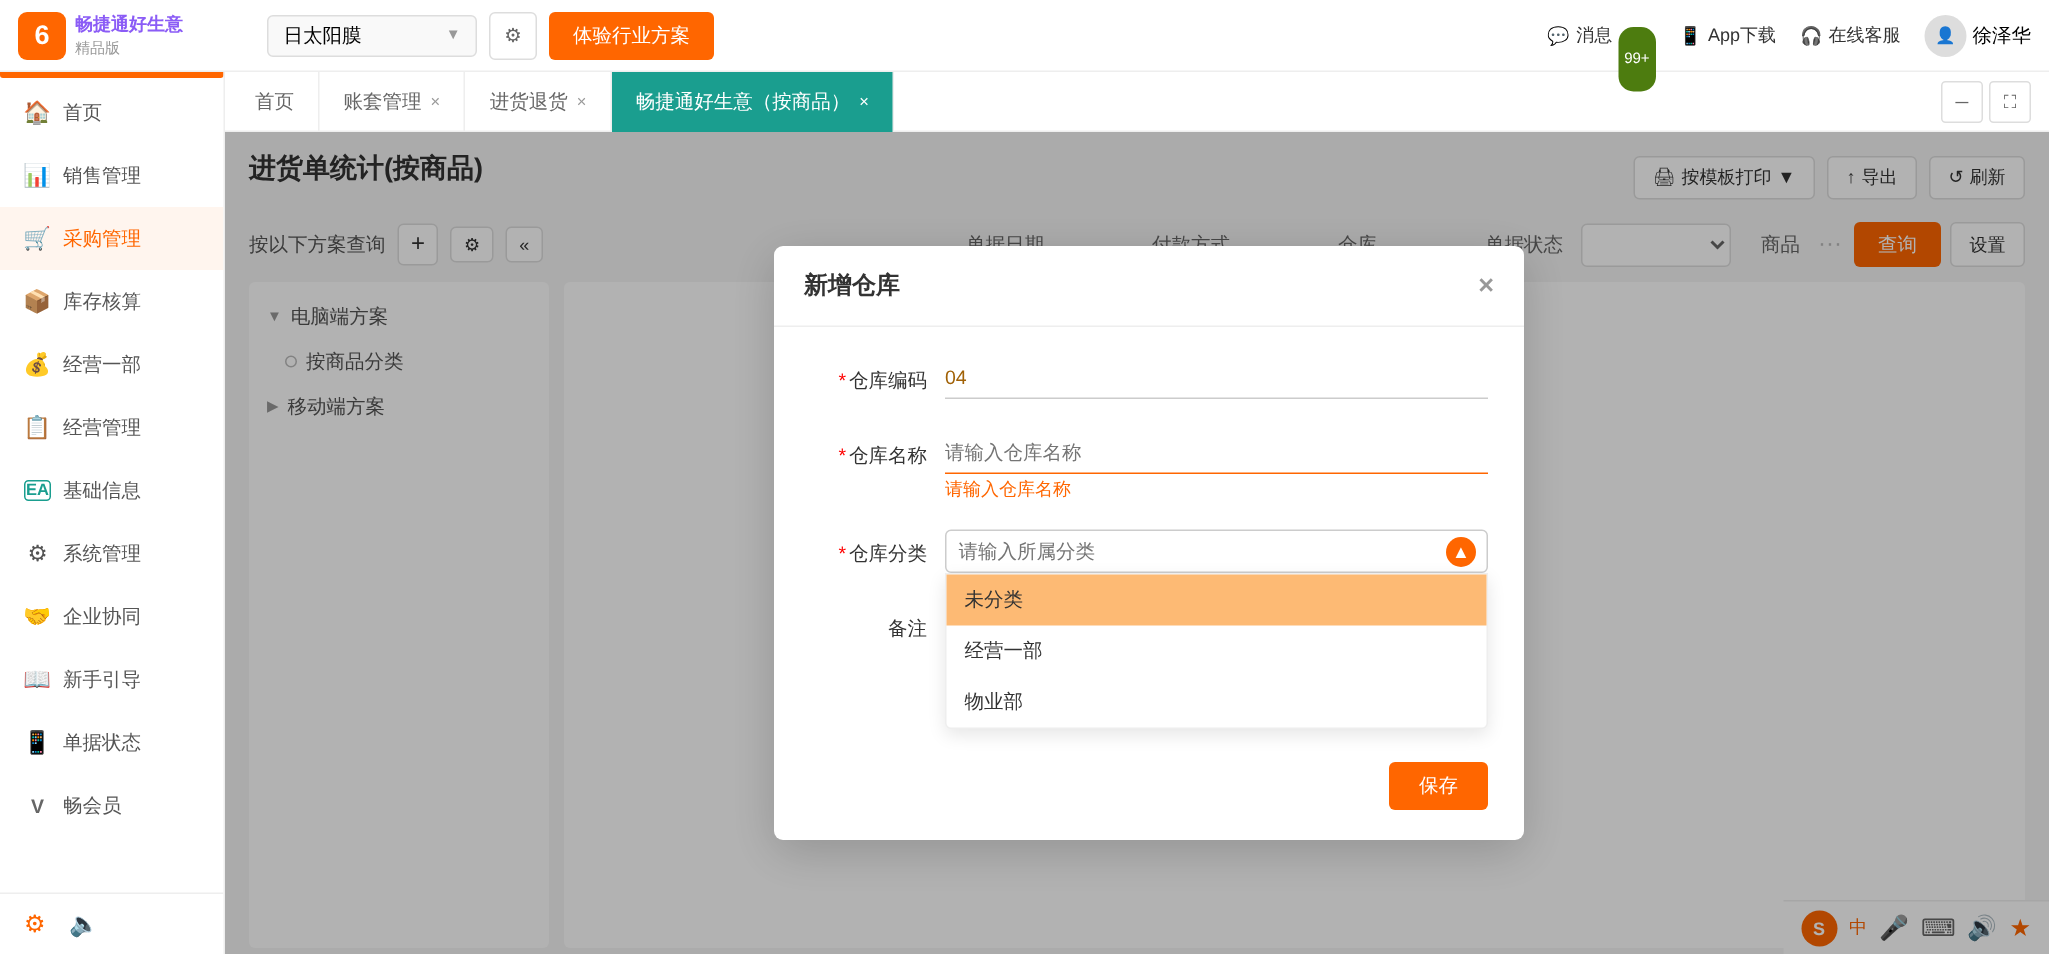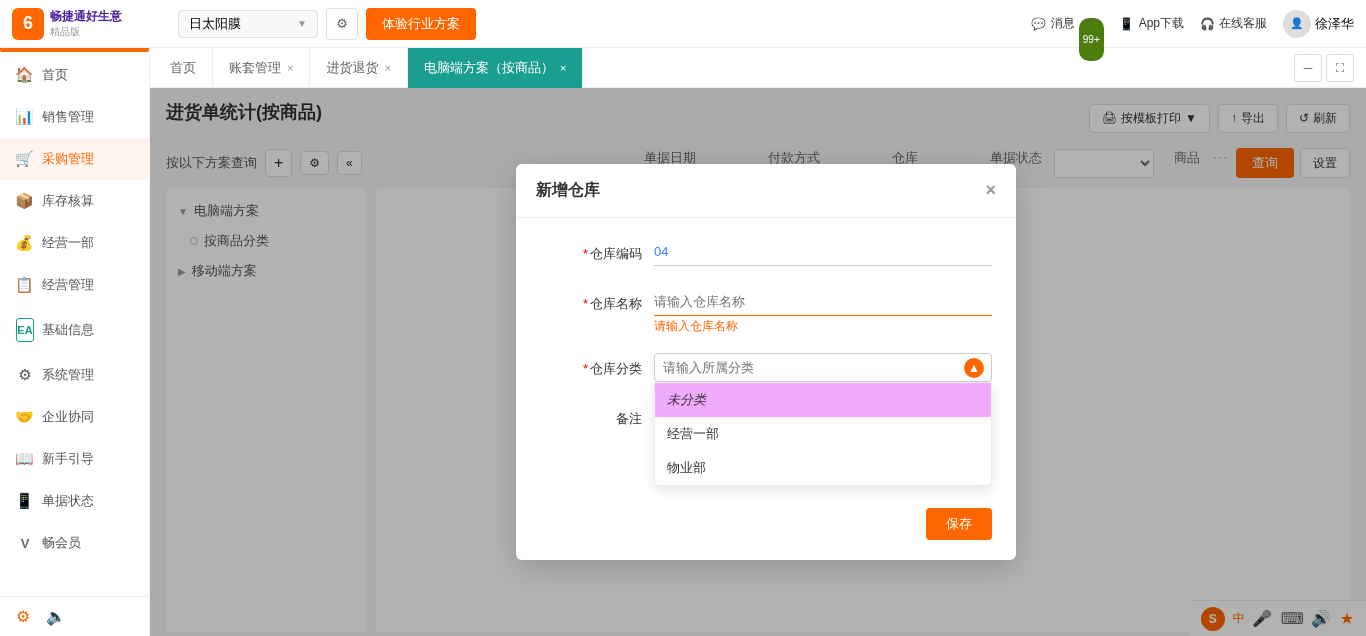--- a/index.html
+++ b/index.html
@@ -127,31 +127,31 @@
       background: white; border-radius: 6px; width: 500px;
       box-shadow: 0 8px 32px rgba(0,0,0,0.18);
       overflow: visible; position: relative;
     }
     .modal-header {
       display: flex; align-items: center; justify-content: space-between;
       padding: 16px 20px; border-bottom: 1px solid #eee;
       font-size: 16px; font-weight: bold; color: #333;
     }
     .modal-close { cursor: pointer; color: #999; font-size: 18px; }
-    .modal-body { padding: 20px 24px 24px; margin-left: 24px; }
+    .modal-body { padding: 20px 24px 24px; }
     .form-row { display: flex; align-items: flex-start; margin-bottom: 18px; }
     .form-label {
       width: 90px; text-align: right; padding-right: 12px;
       font-size: 13px; color: #333; line-height: 32px; flex-shrink: 0;
     }
     .required::before { content: '*'; color: red; margin-right: 2px; }
     .form-control {
       flex: 1; border: none; border-bottom: 1px solid #ccc;
       padding: 6px 0; font-size: 13px; outline: none;
-      color: #3b82f6;
+      color: #a16207;
     }
     .form-control.error { border-bottom-color: #f60; }
     .error-msg { color: #f60; font-size: 12px; margin-top: 2px; }
     .form-input-wrap { flex: 1; display: flex; flex-direction: column; }
     .category-input-wrap {
       flex: 1; position: relative;
     }
     .category-input {
       width: 100%; border: 1px solid #ccc; border-radius: 4px;
       padding: 6px 30px 6px 8px; font-size: 13px; outline: none; color: #999;
@@ -163,39 +163,39 @@
       font-size: 12px; cursor: pointer;
     }
     .dropdown-list {
       position: absolute; top: 100%; left: 0; right: 0;
       background: white; border: 1px solid #eee; border-radius: 0 0 4px 4px;
       box-shadow: 0 4px 12px rgba(0,0,0,0.1); z-index: 200;
     }
     .dropdown-item {
       padding: 8px 12px; font-size: 13px; color: #333; cursor: pointer;
     }
-    .dropdown-item.selected { background: #f0abfc; font-style: italic; }
+    .dropdown-item.selected { background: #fdba74; }
     .modal-footer { display: flex; justify-content: flex-end; padding: 0 24px 20px; gap: 10px; }
     .btn-save { background: #f60; color: white; border: none; border-radius: 4px; padding: 7px 20px; cursor: pointer; font-size: 13px; }
     .textarea { width: 100%; border: 1px solid #ccc; border-radius: 4px; padding: 6px 8px; font-size: 13px; resize: vertical; min-height: 60px; outline: none; }
 
     
     .page-top-bar { display: flex; align-items: center; margin-bottom: 12px; }
     .select-box { border: 1px solid #ddd; border-radius: 4px; padding: 5px 8px; font-size: 13px; color: #666; background: #fff; min-width: 100px; }
   </style>
 </head>
 <body>
 
 <div class="top-header">
   <div class="logo-area">
     <div class="logo-icon">
       <span>6</span>
     </div>
     <div>
-      <div style="font-size:12px;color:#4c1d95;font-weight:bold;">畅捷通好生意</div>
+      <div style="font-size:12px;color:#8b5cf6;font-weight:bold;">畅捷通好生意</div>
       <div style="font-size:10px;color:#999;">精品版</div>
     </div>
   </div>
 
   <div class="store-selector" style="margin-left:16px;">
     <span>日太阳膜</span>
     <span style="margin-left:auto;color:#999;font-size:10px;">▼</span>
   </div>
 
   <div class="settings-btn">
@@ -250,21 +250,21 @@
     </div>
     <div class="sidebar-item">
       <span class="s-icon">💰</span>
       <span>经营一部</span>
     </div>
     <div class="sidebar-item">
       <span class="s-icon">📋</span>
       <span>经营管理</span>
     </div>
     <div class="sidebar-item">
-      <span class="s-icon" style="font-size:11px;font-weight:bold;color:#1a9e8f;border:1.5px solid #1a9e8f;border-radius:3px;width:18px;height:24px;display:flex;align-items:center;justify-content:center;">EA</span>
+      <span class="s-icon" style="font-size:11px;font-weight:bold;color:#1a9e8f;border:1.5px solid #1a9e8f;border-radius:3px;width:18px;height:14px;display:flex;align-items:center;justify-content:center;">EA</span>
       <span>基础信息</span>
     </div>
     <div class="sidebar-item">
       <span class="s-icon">⚙</span>
       <span>系统管理</span>
     </div>
     <div class="sidebar-item">
       <span class="s-icon">🤝</span>
       <span>企业协同</span>
     </div>
@@ -295,21 +295,21 @@
       </div>
       <div class="tab-item">
         <span>账套管理</span>
         <span class="tab-close">×</span>
       </div>
       <div class="tab-item">
         <span>进货退货</span>
         <span class="tab-close">×</span>
       </div>
       <div class="tab-item active">
-        <span>电脑端方案（按商品）</span>
+        <span>畅捷通好生意（按商品）</span>
         <span class="tab-close">×</span>
       </div>
       <div class="tabs-right">
         <div class="tab-btn">
           <span>─</span>
         </div>
         <div class="tab-btn">
           <span>⛶</span>
         </div>
       </div>
@@ -339,21 +339,21 @@
       <div style="display:flex;align-items:center;gap:8px;margin-bottom:10px;flex-wrap:wrap;">
         <span style="color:#555;font-size:13px;">按以下方案查询</span>
         <button class="btn-outline" style="padding:4px 8px;font-size:16px;">+</button>
         <button class="btn-outline" style="padding:4px 8px;">
           <span>⚙</span>
         </button>
         <button class="btn-outline" style="padding:4px 8px;">
           <span>«</span>
         </button>
 
-        <div style="margin-left:auto;display:flex;gap:12px;align-items:flex-start;">
+        <div style="margin-left:auto;display:flex;gap:12px;align-items:center;">
           <span style="color:#666;font-size:13px;">单据日期</span>
           <span style="color:#666;font-size:13px;margin-left:60px;">付款方式</span>
           <span style="color:#666;font-size:13px;margin-left:60px;">仓库</span>
           <span style="color:#666;font-size:13px;margin-left:60px;">单据状态</span>
           <div style="display:flex;gap:8px;">
             <select class="select-box">
               <option></option>
             </select>
           </div>
           <span style="color:#666;font-size:13px;margin-left:8px;">商品</span>

